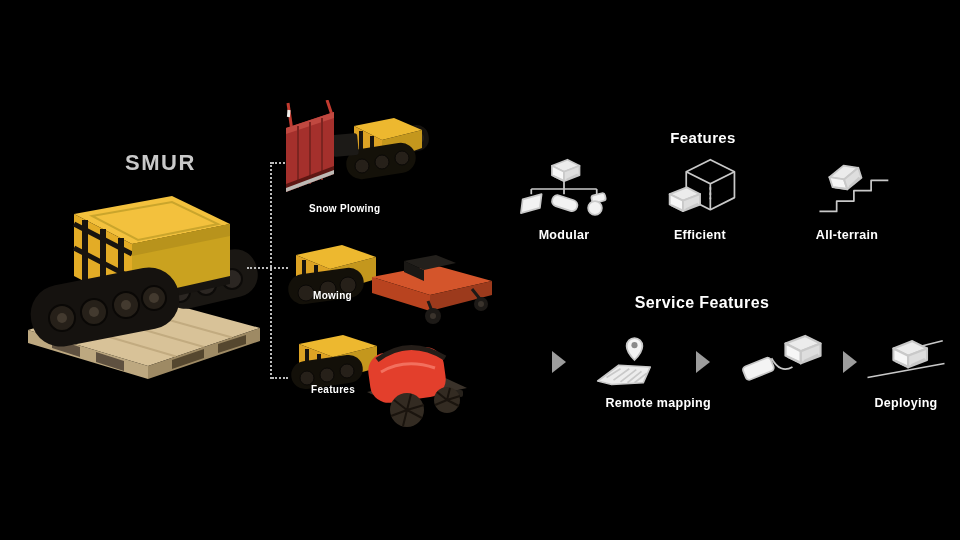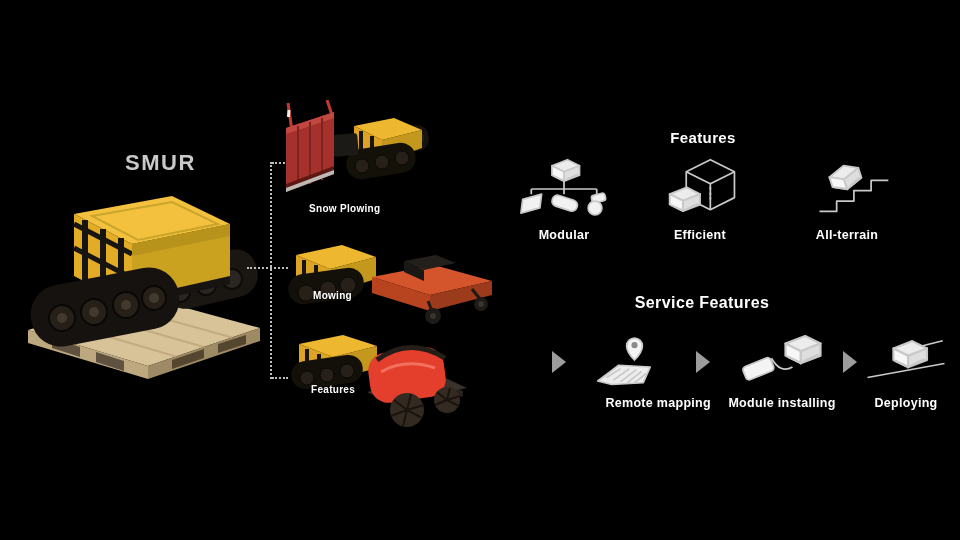--- a/index.html
+++ b/index.html
@@ -217,21 +217,20 @@
   <svg class="abs" style="left:696px;top:351px;" width="14" height="22" viewBox="0 0 14 22">
       <polygon points="0,0 0,22 14,11" fill="#9c9c9c"></polygon>
     </svg>
 
   <div class="abs item-col" style="left:697px;top:332px;width:170px;">
     <svg class="ic" width="96" height="56" viewBox="0 0 96 64">
       <use href="#ibot" transform="translate(42,2) scale(1.25)"></use>
       <rect x="4" y="34" width="34" height="16" rx="4" fill="#f4f4f4" stroke="#c9c9c9" stroke-width="2" transform="rotate(-22 21 42)"></rect>
       <path d="M36,30 Q46,48 60,40" stroke="#c9c9c9" stroke-width="2" fill="none"></path>
     </svg>
-    <div class="item-label">Module installing</div>
   </div>
 
   <svg class="abs" style="left:843px;top:351px;" width="14" height="22" viewBox="0 0 14 22">
       <polygon points="0,0 0,22 14,11" fill="#9c9c9c"></polygon>
     </svg>
 
   <div class="abs item-col" style="left:841px;top:332px;width:130px;">
     <svg class="ic" width="96" height="56" viewBox="0 0 96 64">
       <path d="M4,52 L92,36 M66,16 L90,10" stroke="#c9c9c9" stroke-width="2"></path>
       <use href="#ibot" transform="translate(24,8) scale(1.2)"></use>

